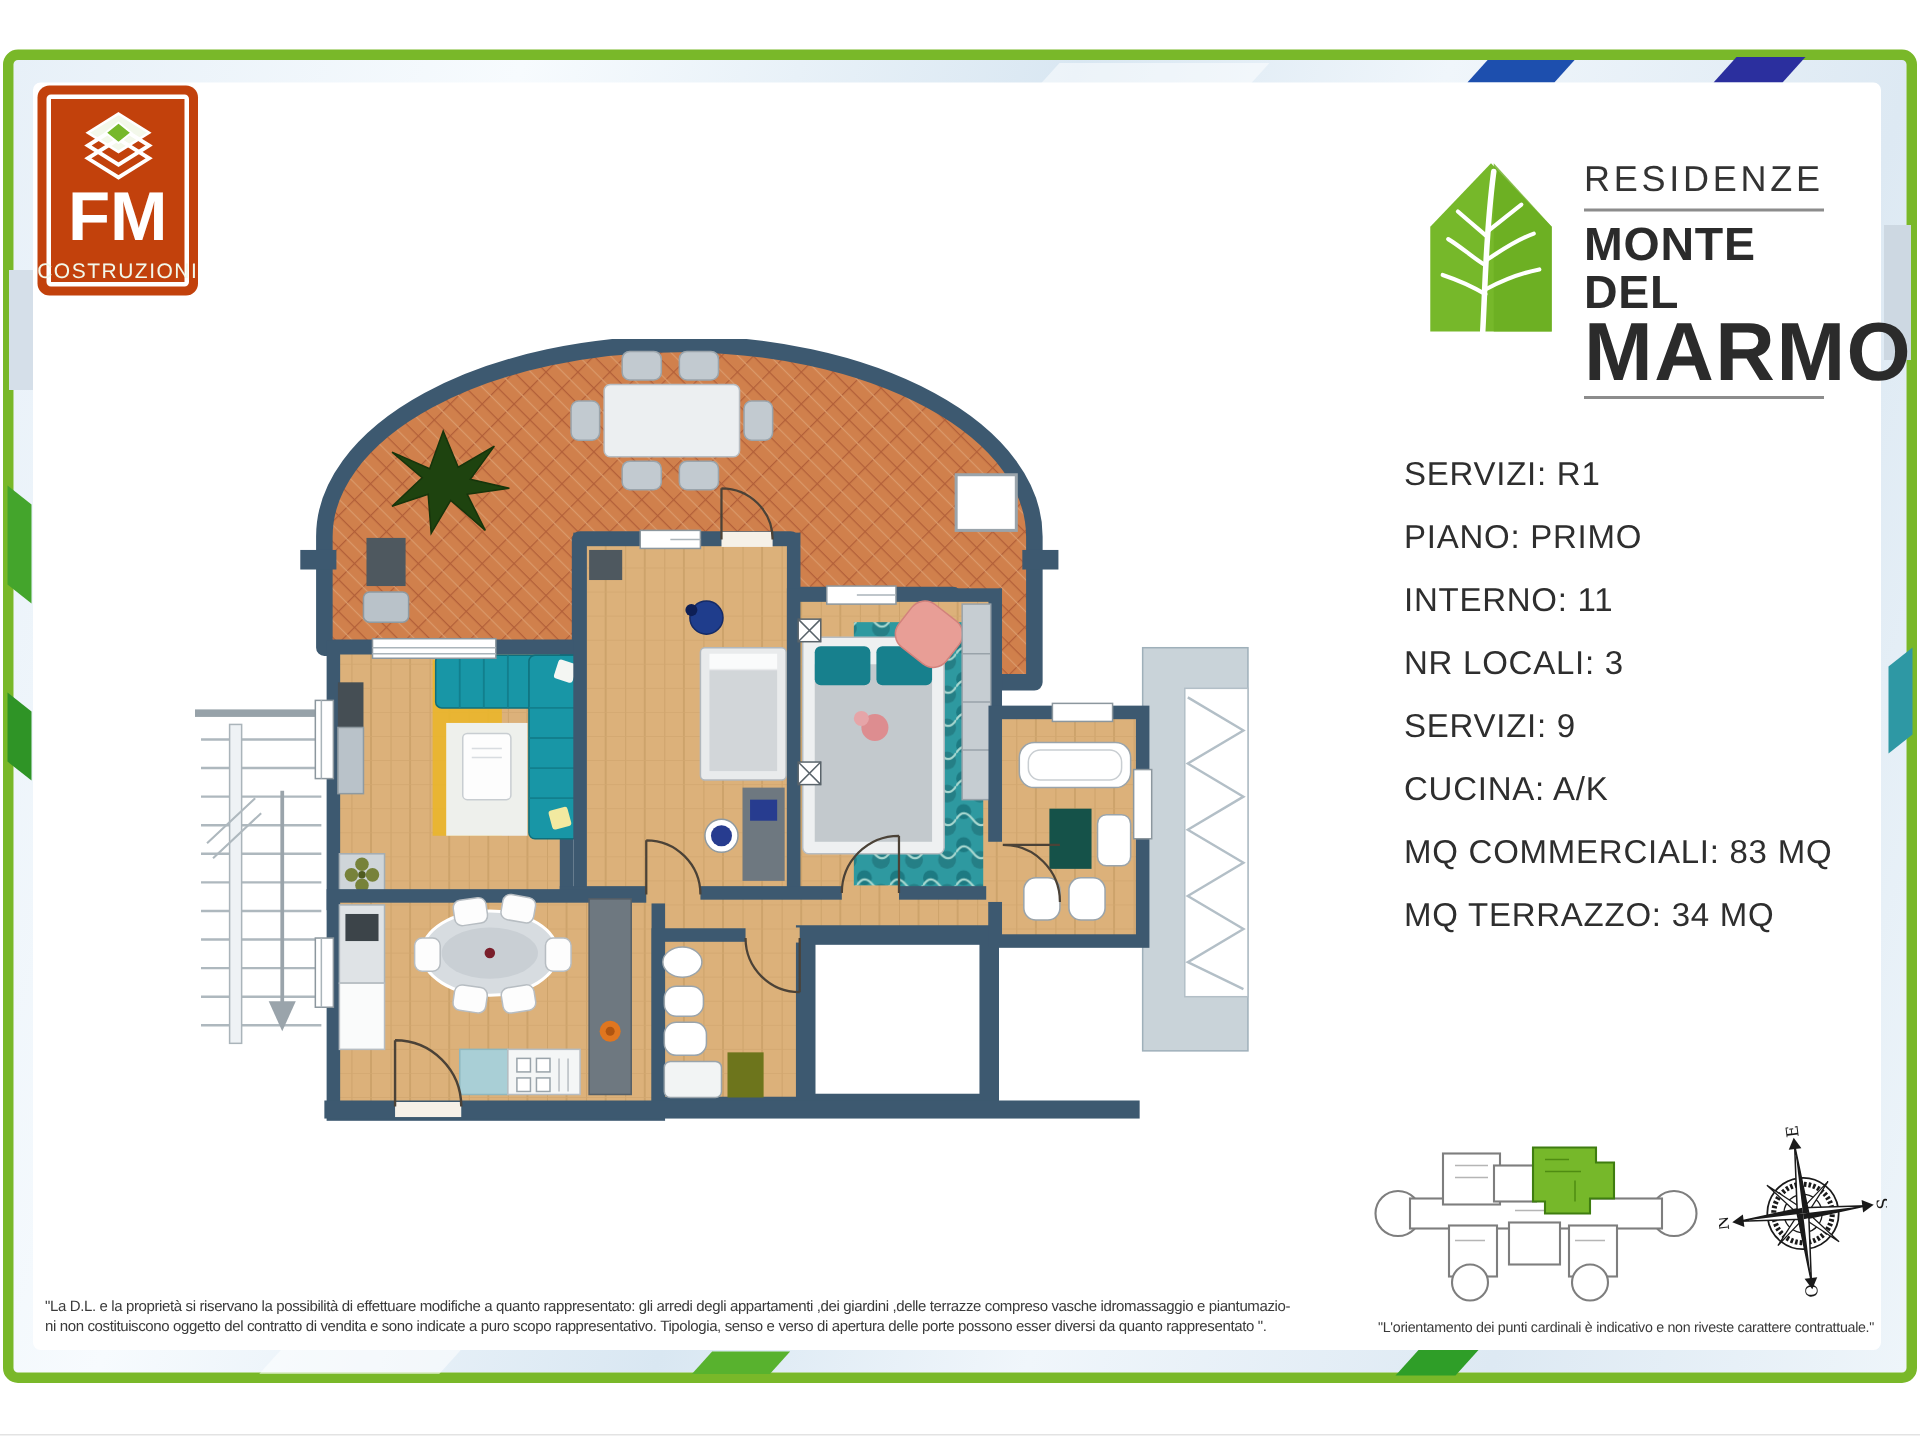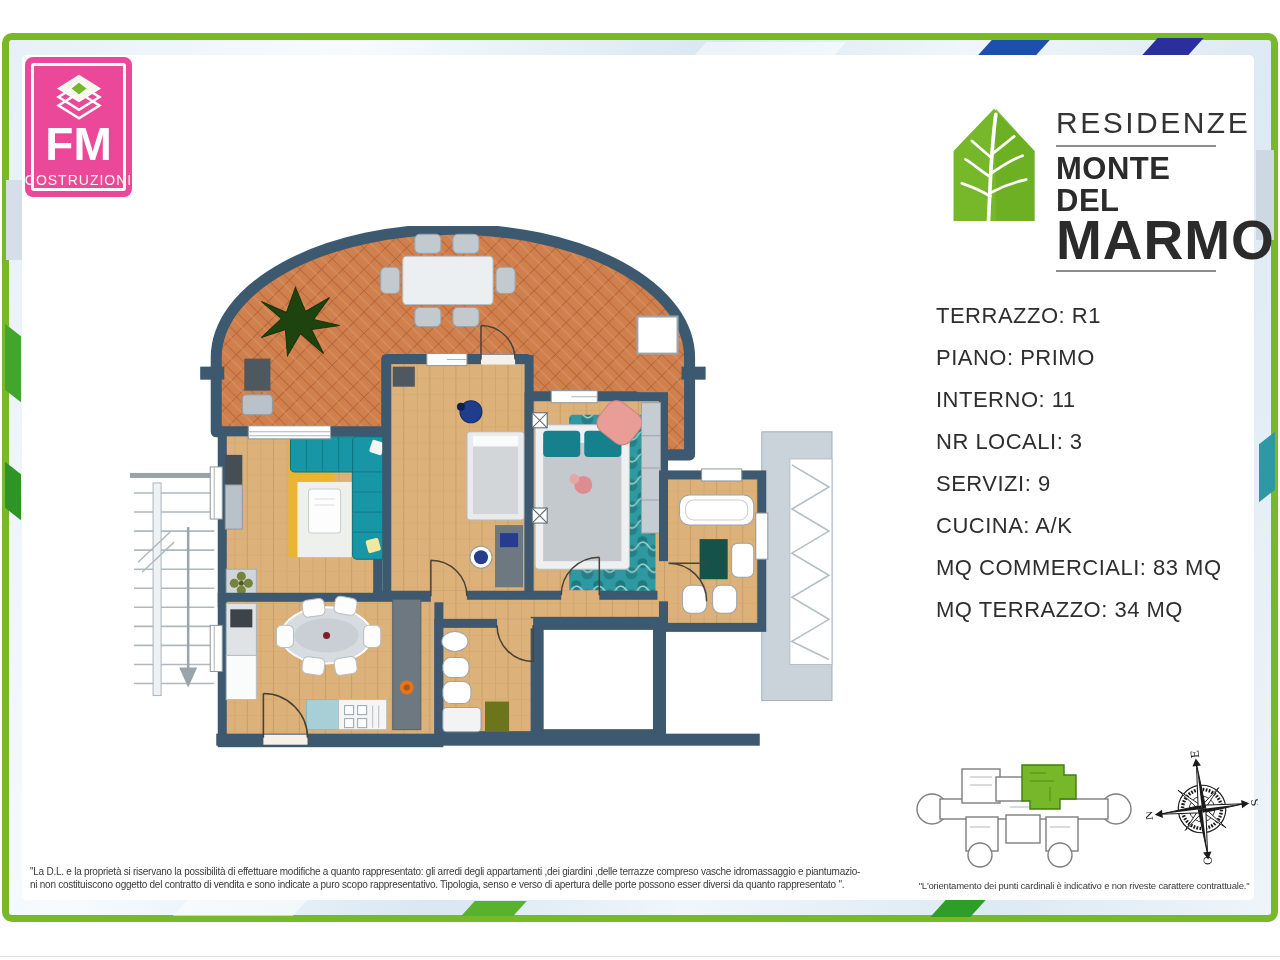--- a/index.html
+++ b/index.html
@@ -7,32 +7,32 @@
         font-family:"Liberation Sans", sans-serif;}
   .frame{position:absolute;left:2px;top:33px;width:1276px;height:889px;box-sizing:border-box;
          border:7px solid #79b829;border-radius:10px;z-index:0;
          background:linear-gradient(108deg,#e7f0f8 0%,#f7fbfe 22%,#d9e7f2 46%,#f0f6fb 62%,#dde9f3 82%,#eef5fa 100%);}
   .acc{position:absolute;z-index:1;}
   .card{position:absolute;left:22px;top:55px;width:1232px;height:845px;background:#ffffff;
         border-radius:5px;z-index:2;}
   .bottom-line{position:absolute;left:0;top:956px;width:1280px;height:1px;background:#e3e3e3;z-index:1;}
 
   
-  .fm-logo{position:absolute;left:25px;top:57px;width:107px;height:140px;background:#ec4899;
+  .fm-logo{position:absolute;left:25px;top:57px;width:107px;height:140px;background:#c2410c;
            border-radius:8px;z-index:6;display:flex;align-items:center;justify-content:center;}
   .fm-inner{width:89px;height:122px;border:3px solid #ffffff;border-radius:3px;
             display:flex;flex-direction:column;align-items:center;}
   .fm-ico{margin-top:8px;}
   .fm-text{color:#ffffff;font-size:46px;font-weight:bold;line-height:46px;letter-spacing:0px;margin-top:1px;}
   .fm-sub{color:#f2f8ea;font-size:14px;letter-spacing:1px;margin-top:5px;}
 
   
   .brand-leaf{position:absolute;left:948px;top:100px;z-index:3;}
   .brand-text{position:absolute;left:1056px;top:106px;width:172px;z-index:3;color:#2b2b2b;}
-  .brand-l1{font-size:30px;font-weight:400;letter-spacing:2.5px;color:#333;}
+  .brand-l1{font-size:24px;font-weight:400;letter-spacing:2.5px;color:#333;}
   .brand-rule{height:2px;background:#8c8c8c;margin:5px 0 6px 0;width:160px;}
   .brand-l2{font-size:31px;font-weight:bold;letter-spacing:0.5px;line-height:32px;}
   .brand-l3{font-size:55px;font-weight:bold;letter-spacing:1px;line-height:46px;}
 
   
   .details{position:absolute;left:936px;top:295px;z-index:3;color:#2e2e2e;}
   .detail-line{font-size:22px;letter-spacing:0.5px;line-height:42px;white-space:nowrap;}
 
   .floorplan{position:absolute;left:130px;top:226px;width:712px;height:542px;z-index:3;}
   .keyplan{position:absolute;left:910px;top:756px;width:228px;height:116px;z-index:3;}
@@ -92,21 +92,21 @@
   </svg>
   <div class="brand-text">
     <div class="brand-l1">RESIDENZE</div>
     <div class="brand-rule"></div>
     <div class="brand-l2">MONTE DEL</div>
     <div class="brand-l3">MARMO</div>
     <div class="brand-rule" style="margin-top:7px;"></div>
   </div>
 
   <div class="details">
-    <div class="detail-line">TERRAZZO: R1</div>
+    <div class="detail-line">SERVIZI: R1</div>
     <div class="detail-line">PIANO: PRIMO</div>
     <div class="detail-line">INTERNO: 11</div>
     <div class="detail-line">NR LOCALI: 3</div>
     <div class="detail-line">SERVIZI: 9</div>
     <div class="detail-line">CUCINA: A/K</div>
     <div class="detail-line">MQ COMMERCIALI: 83 MQ</div>
     <div class="detail-line">MQ TERRAZZO: 34 MQ</div>
   </div>
 
   <svg class="floorplan" viewBox="0 0 710 540">

